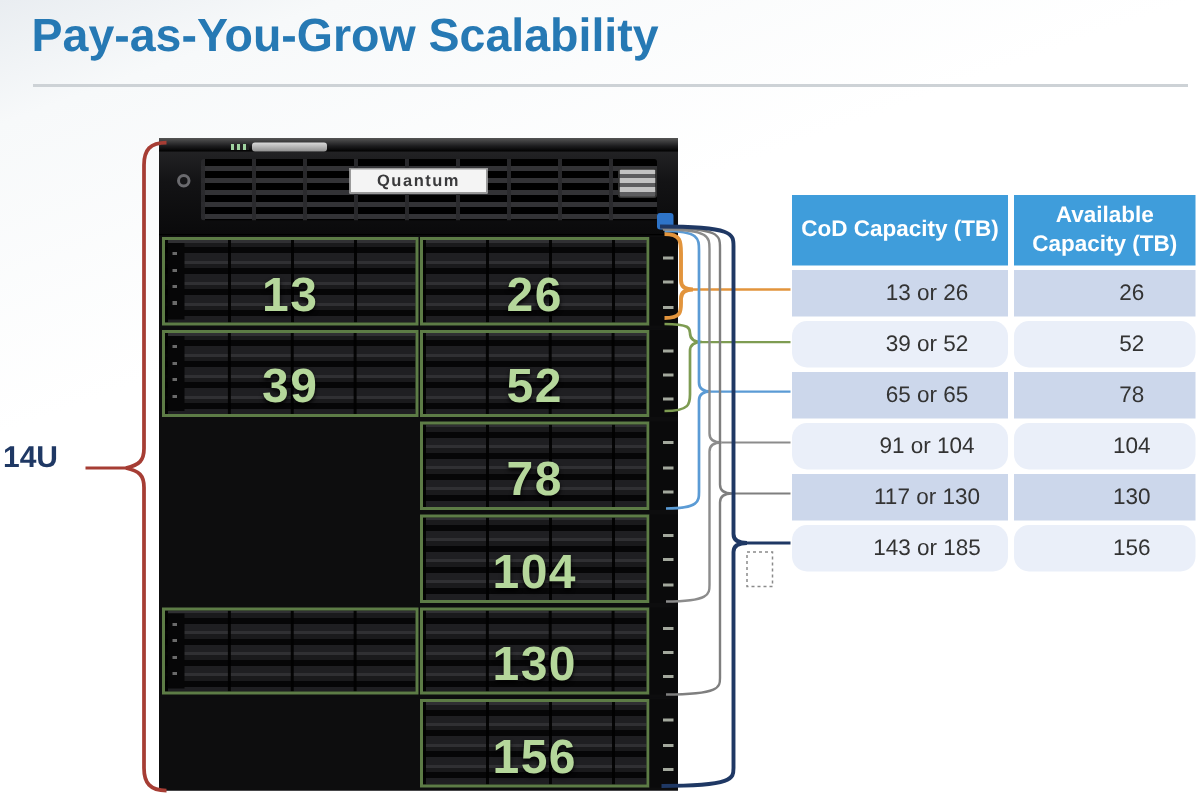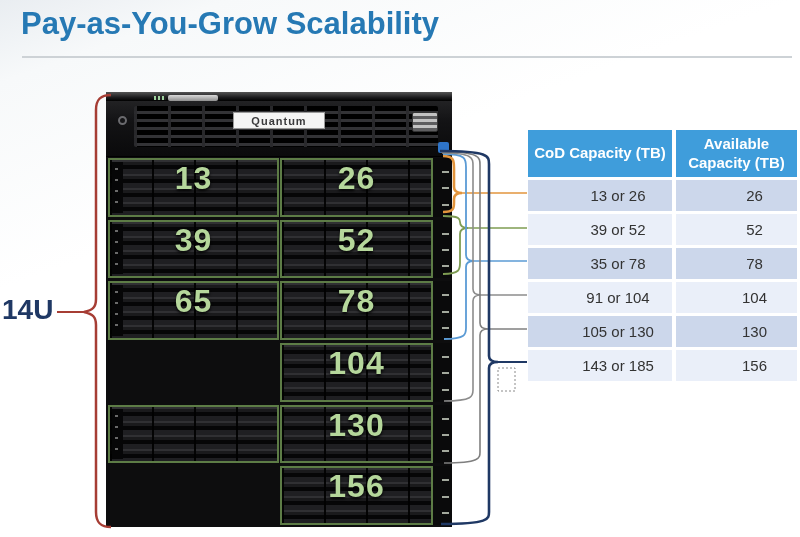--- a/index.html
+++ b/index.html
@@ -72,21 +72,21 @@
   }
   
   .shelves {
     position:absolute; left:0; top:65px; right:0; bottom:0;
     display:flex; flex-direction:column;
   }
   .shelf { position:relative; flex:1 1 0; background:#0d0d0e; }
   .half {
     position:absolute; top:1px; bottom:2px;
     border:2px solid #5D7C46;
-    display:flex; align-items:flex-start; justify-content:center;
+    display:flex; align-items:flex-end; justify-content:center;
     background:
       repeating-linear-gradient(90deg,rgba(0,0,0,.9) 0 2px,rgba(0,0,0,0) 2px 42px),
       repeating-linear-gradient(180deg,#303033 0 2px,#1a1a1c 2px 5px,#060607 5px 9px,#1f1f22 9px 14px);
   }
   .half.left  { left:2px;  width:171px; }
   .half.right { left:174px; width:153px; }
   .endcap {
     position:absolute; left:2px; top:2px; bottom:2px; width:11px;
     background:#060607;
   }
@@ -100,41 +100,41 @@
     text-shadow:0 2px 3px rgba(0,0,0,.9); letter-spacing:1px;
   }
   .rightcap { position:absolute; right:0; top:1px; bottom:2px; width:19px; background:#0a0a0b; }
   .rightcap i {
     position:absolute; right:3px; width:7px; height:2px; background:#c9cfc2; opacity:.8;
   }
   .rightcap i:nth-child(1){ top:22%; } .rightcap i:nth-child(2){ top:50%; } .rightcap i:nth-child(3){ top:78%; }
   
   .ulabel {
     position:absolute; left:2px; top:294px;
-    font-size:28px; font-weight:bold; color:#1F3864;
+    font-size:20px; font-weight:bold; color:#1F3864;
   }
   
   svg.overlay { position:absolute; left:0; top:0; width:800px; height:537px; pointer-events:none; }
   
   .cap-table {
     position:absolute; left:528px; top:130px; width:272px;
     display:grid; grid-template-columns:144px 121px;
     grid-template-rows:47px repeat(6,31px);
     column-gap:4px; row-gap:3px;
   }
   .cap-table .hcell {
     background:#3F9DDB; color:#ffffff; font-weight:bold; font-size:15px;
     display:flex; align-items:center; justify-content:center; text-align:center;
     line-height:1.25; padding:0 6px;
   }
   .cap-table .cell {
     font-size:15px; color:#333; display:flex; align-items:center; justify-content:center;padding-left:36px;
   }
   .cap-table .odd  { background:#CCD7EB; }
-  .cap-table .even { background:#EAEFF9; }
+  .cap-table .even { background:#EAEFF9;border-radius:10px; }
 </style>
 </head>
 <body>
 
 <div class="slide">
 
   <div class="title">Pay-as-You-Grow Scalability</div>
   <div class="title-rule"></div>
 
   <div class="rack">
@@ -179,52 +179,46 @@
           <span class="capnum">52</span>
         </div>
         <div class="rightcap">
             <i></i>
             <i></i>
             <i></i>
           </div>
       </div>
 
       <div class="shelf">
+        <div class="half right">
+          <span class="capnum">78</span>
+        </div>
+        <div class="rightcap">
+            <i></i>
+            <i></i>
+            <i></i>
+          </div>
+      </div>
+
+      <div class="shelf">
+        <div class="half right">
+          <span class="capnum">104</span>
+        </div>
+        <div class="rightcap">
+            <i></i>
+            <i></i>
+            <i></i>
+          </div>
+      </div>
+
+      <div class="shelf">
         <div class="half left">
           <div class="endcap">
               <i></i>
             </div>
-          <span class="capnum">65</span>
-        </div>
-        <div class="half right">
-          <span class="capnum">78</span>
-        </div>
-        <div class="rightcap">
-            <i></i>
-            <i></i>
-            <i></i>
-          </div>
-      </div>
-
-      <div class="shelf">
-        <div class="half right">
-          <span class="capnum">104</span>
-        </div>
-        <div class="rightcap">
-            <i></i>
-            <i></i>
-            <i></i>
-          </div>
-      </div>
-
-      <div class="shelf">
-        <div class="half left">
-          <div class="endcap">
-              <i></i>
-            </div>
         </div>
         <div class="half right">
           <span class="capnum">130</span>
         </div>
         <div class="rightcap">
             <i></i>
             <i></i>
             <i></i>
           </div>
       </div>
@@ -276,26 +270,26 @@
   <div class="cap-table">
     <div class="hcell">CoD Capacity (TB)</div>
     <div class="hcell">Available Capacity (TB)</div>
 
     <div class="cell odd">13 or 26</div>
     <div class="cell odd">26</div>
 
     <div class="cell even">39 or 52</div>
     <div class="cell even">52</div>
 
-    <div class="cell odd">35 or 78</div>
+    <div class="cell odd">65 or 65</div>
     <div class="cell odd">78</div>
 
     <div class="cell even">91 or 104</div>
     <div class="cell even">104</div>
 
-    <div class="cell odd">105 or 130</div>
+    <div class="cell odd">117 or 130</div>
     <div class="cell odd">130</div>
 
     <div class="cell even">143 or 185</div>
     <div class="cell even">156</div>
   </div>
 
 </div>
 
 </body></html>

